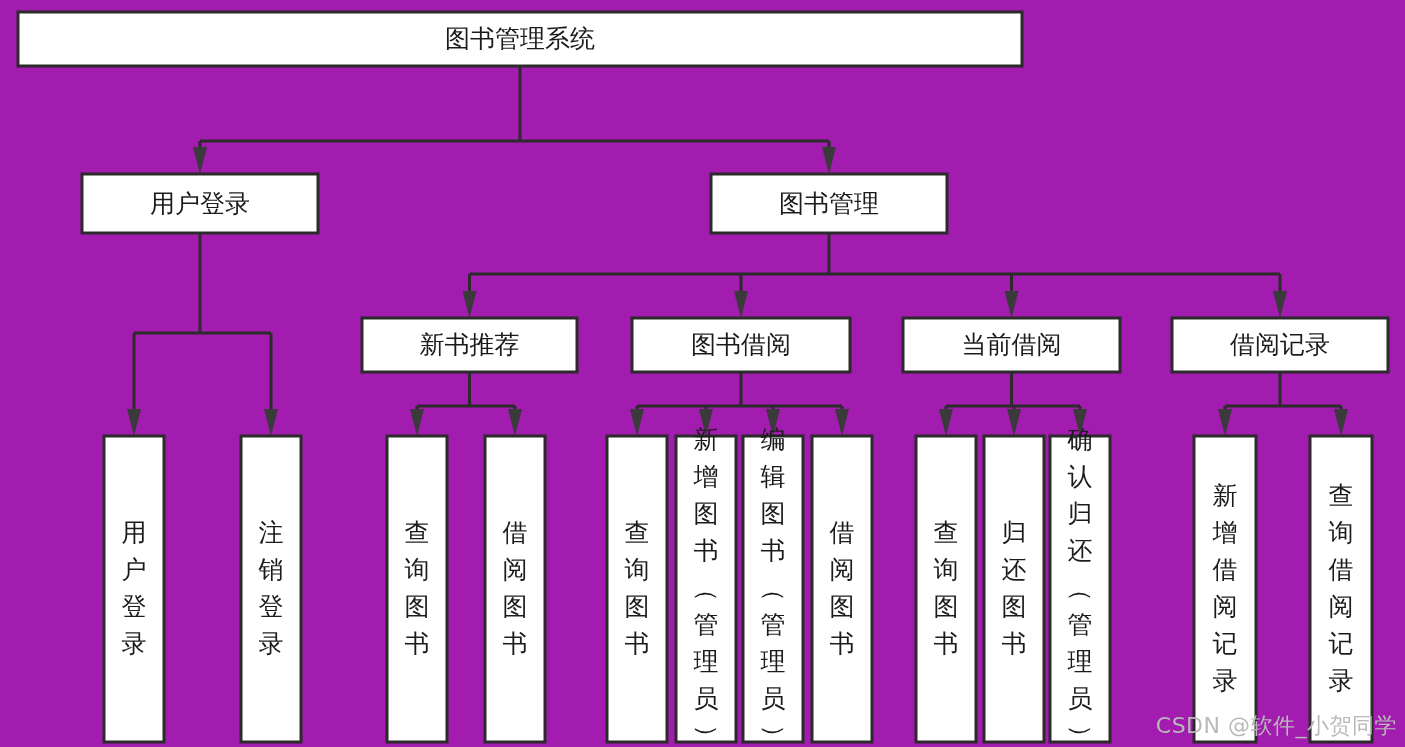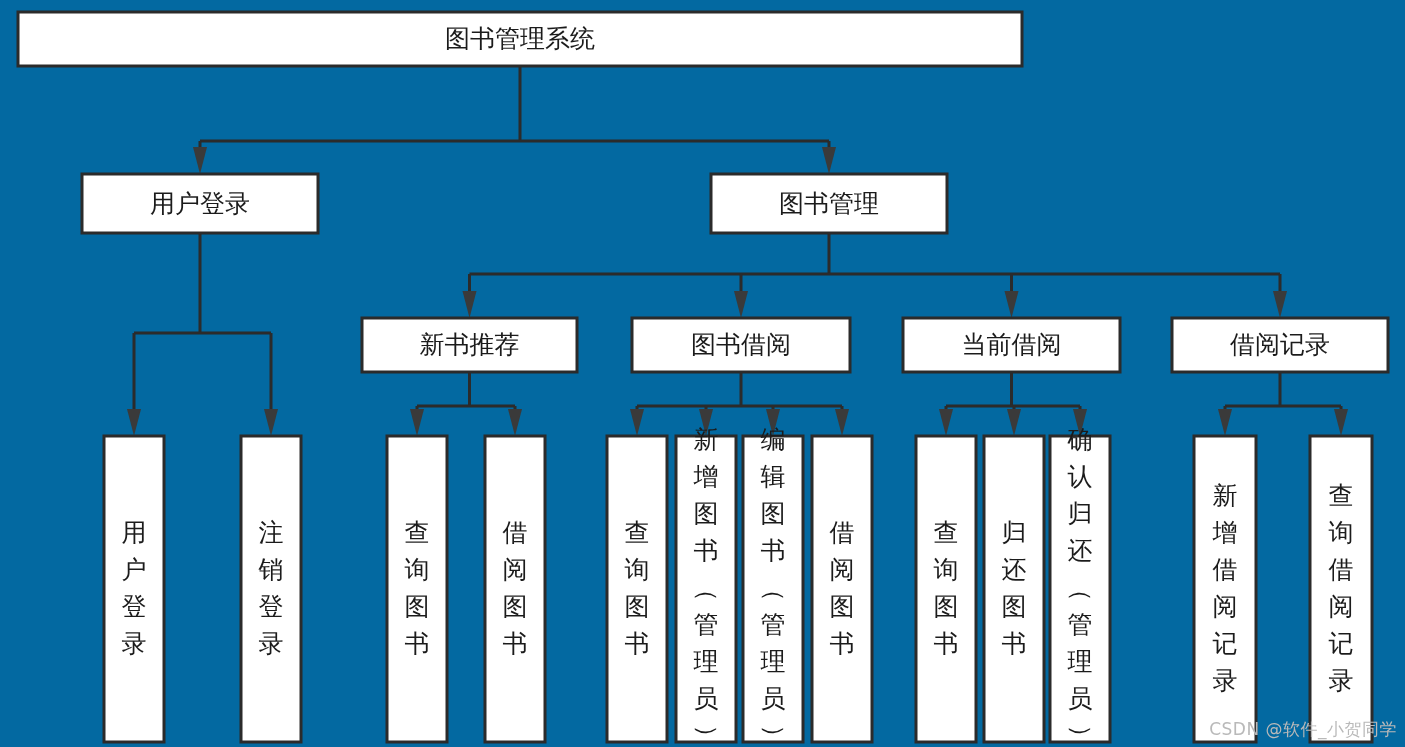--- a/index.html
+++ b/index.html
@@ -8,21 +8,21 @@
     padding: 0;
     background: #ffffff;
   }
   body {
     font-family: "DejaVu Sans", "Liberation Sans", sans-serif;
   }
   #diagram-root {
     position: relative;
     width: 1405px;
     height: 747px;
-    background: #0369a1;
+    background: #a21caf;
     overflow: hidden;
   }
   svg.diagram-canvas {
     position: absolute;
     left: 0;
     top: 0;
     width: 1405px;
     height: 747px;
     display: block;
   }
@@ -57,21 +57,21 @@
     font-size: 25px;
     fill: #1b1b1b;
     text-anchor: middle;
     dominant-baseline: middle;
     font-family: "DejaVu Sans", "Liberation Sans", sans-serif;
   }
   .watermark-text {
     position: absolute;
     right: 8px;
     bottom: 6px;
-    font-size: 17px;
+    font-size: 22px;
     color: #b9b9b9;
     font-family: "DejaVu Sans", "Liberation Sans", sans-serif;
     white-space: nowrap;
     letter-spacing: 0.5px;
     user-select: none;
   }
 </style>
 </head>
 <body>
 

